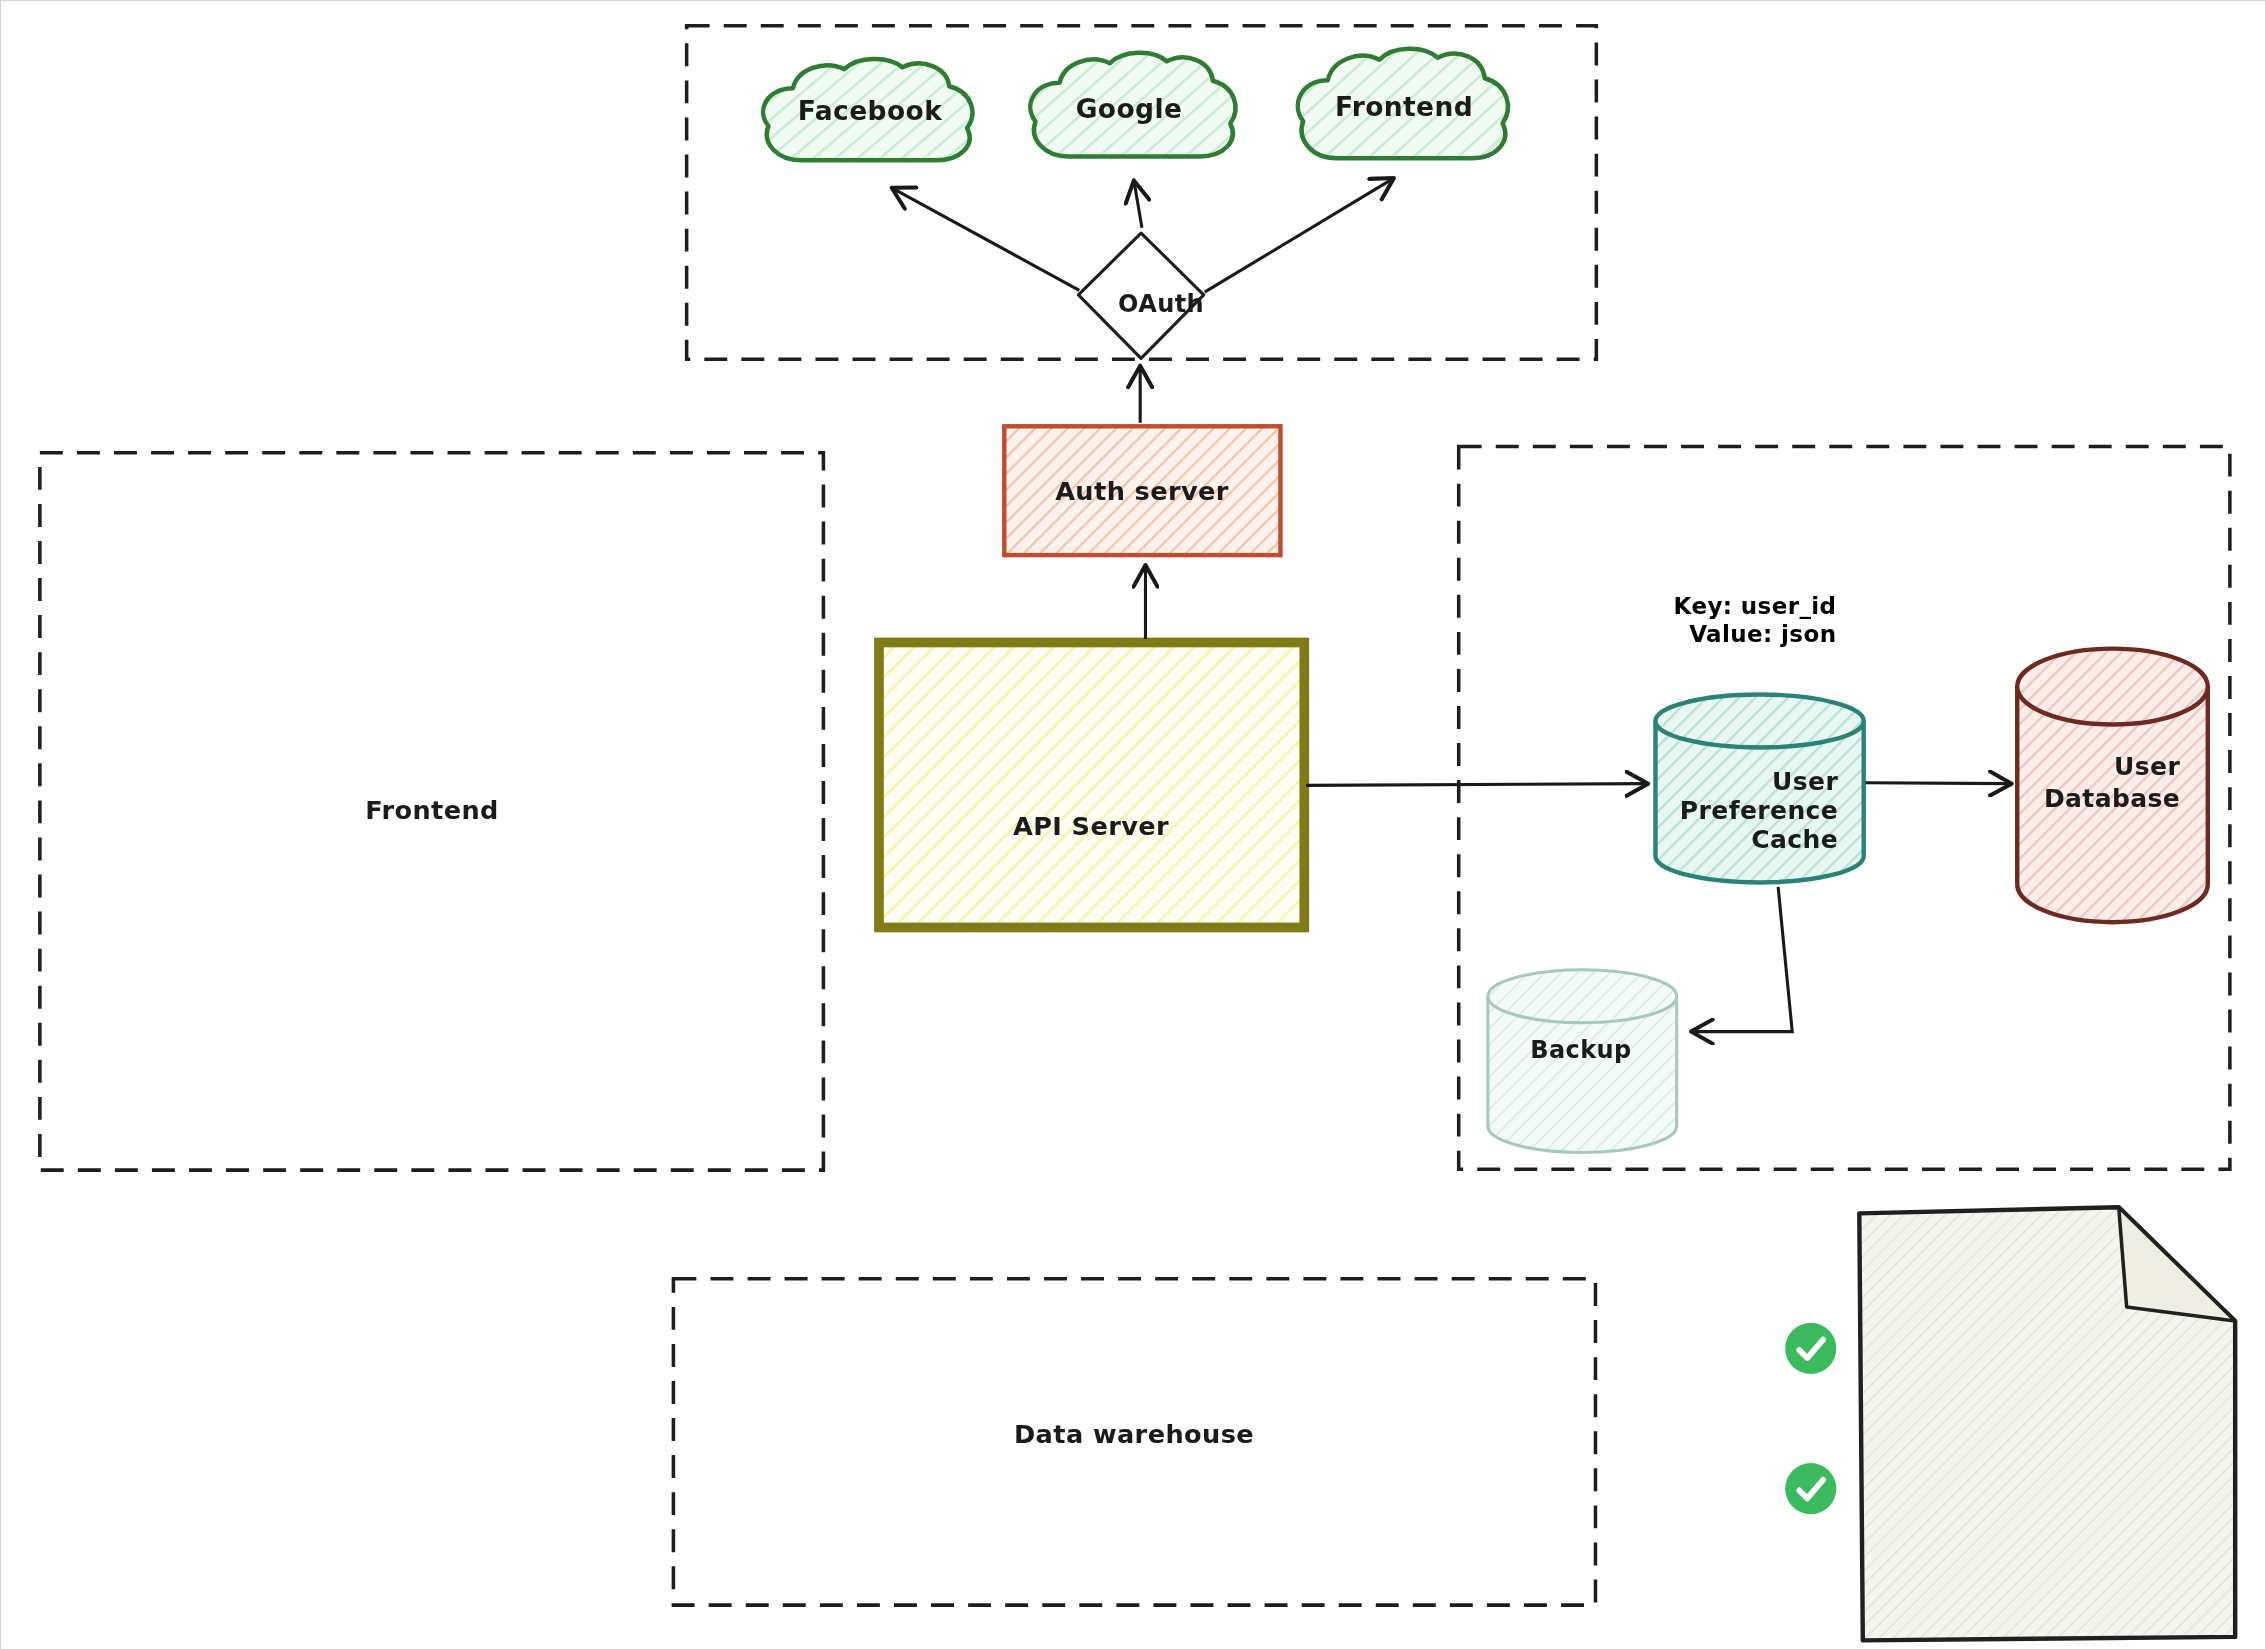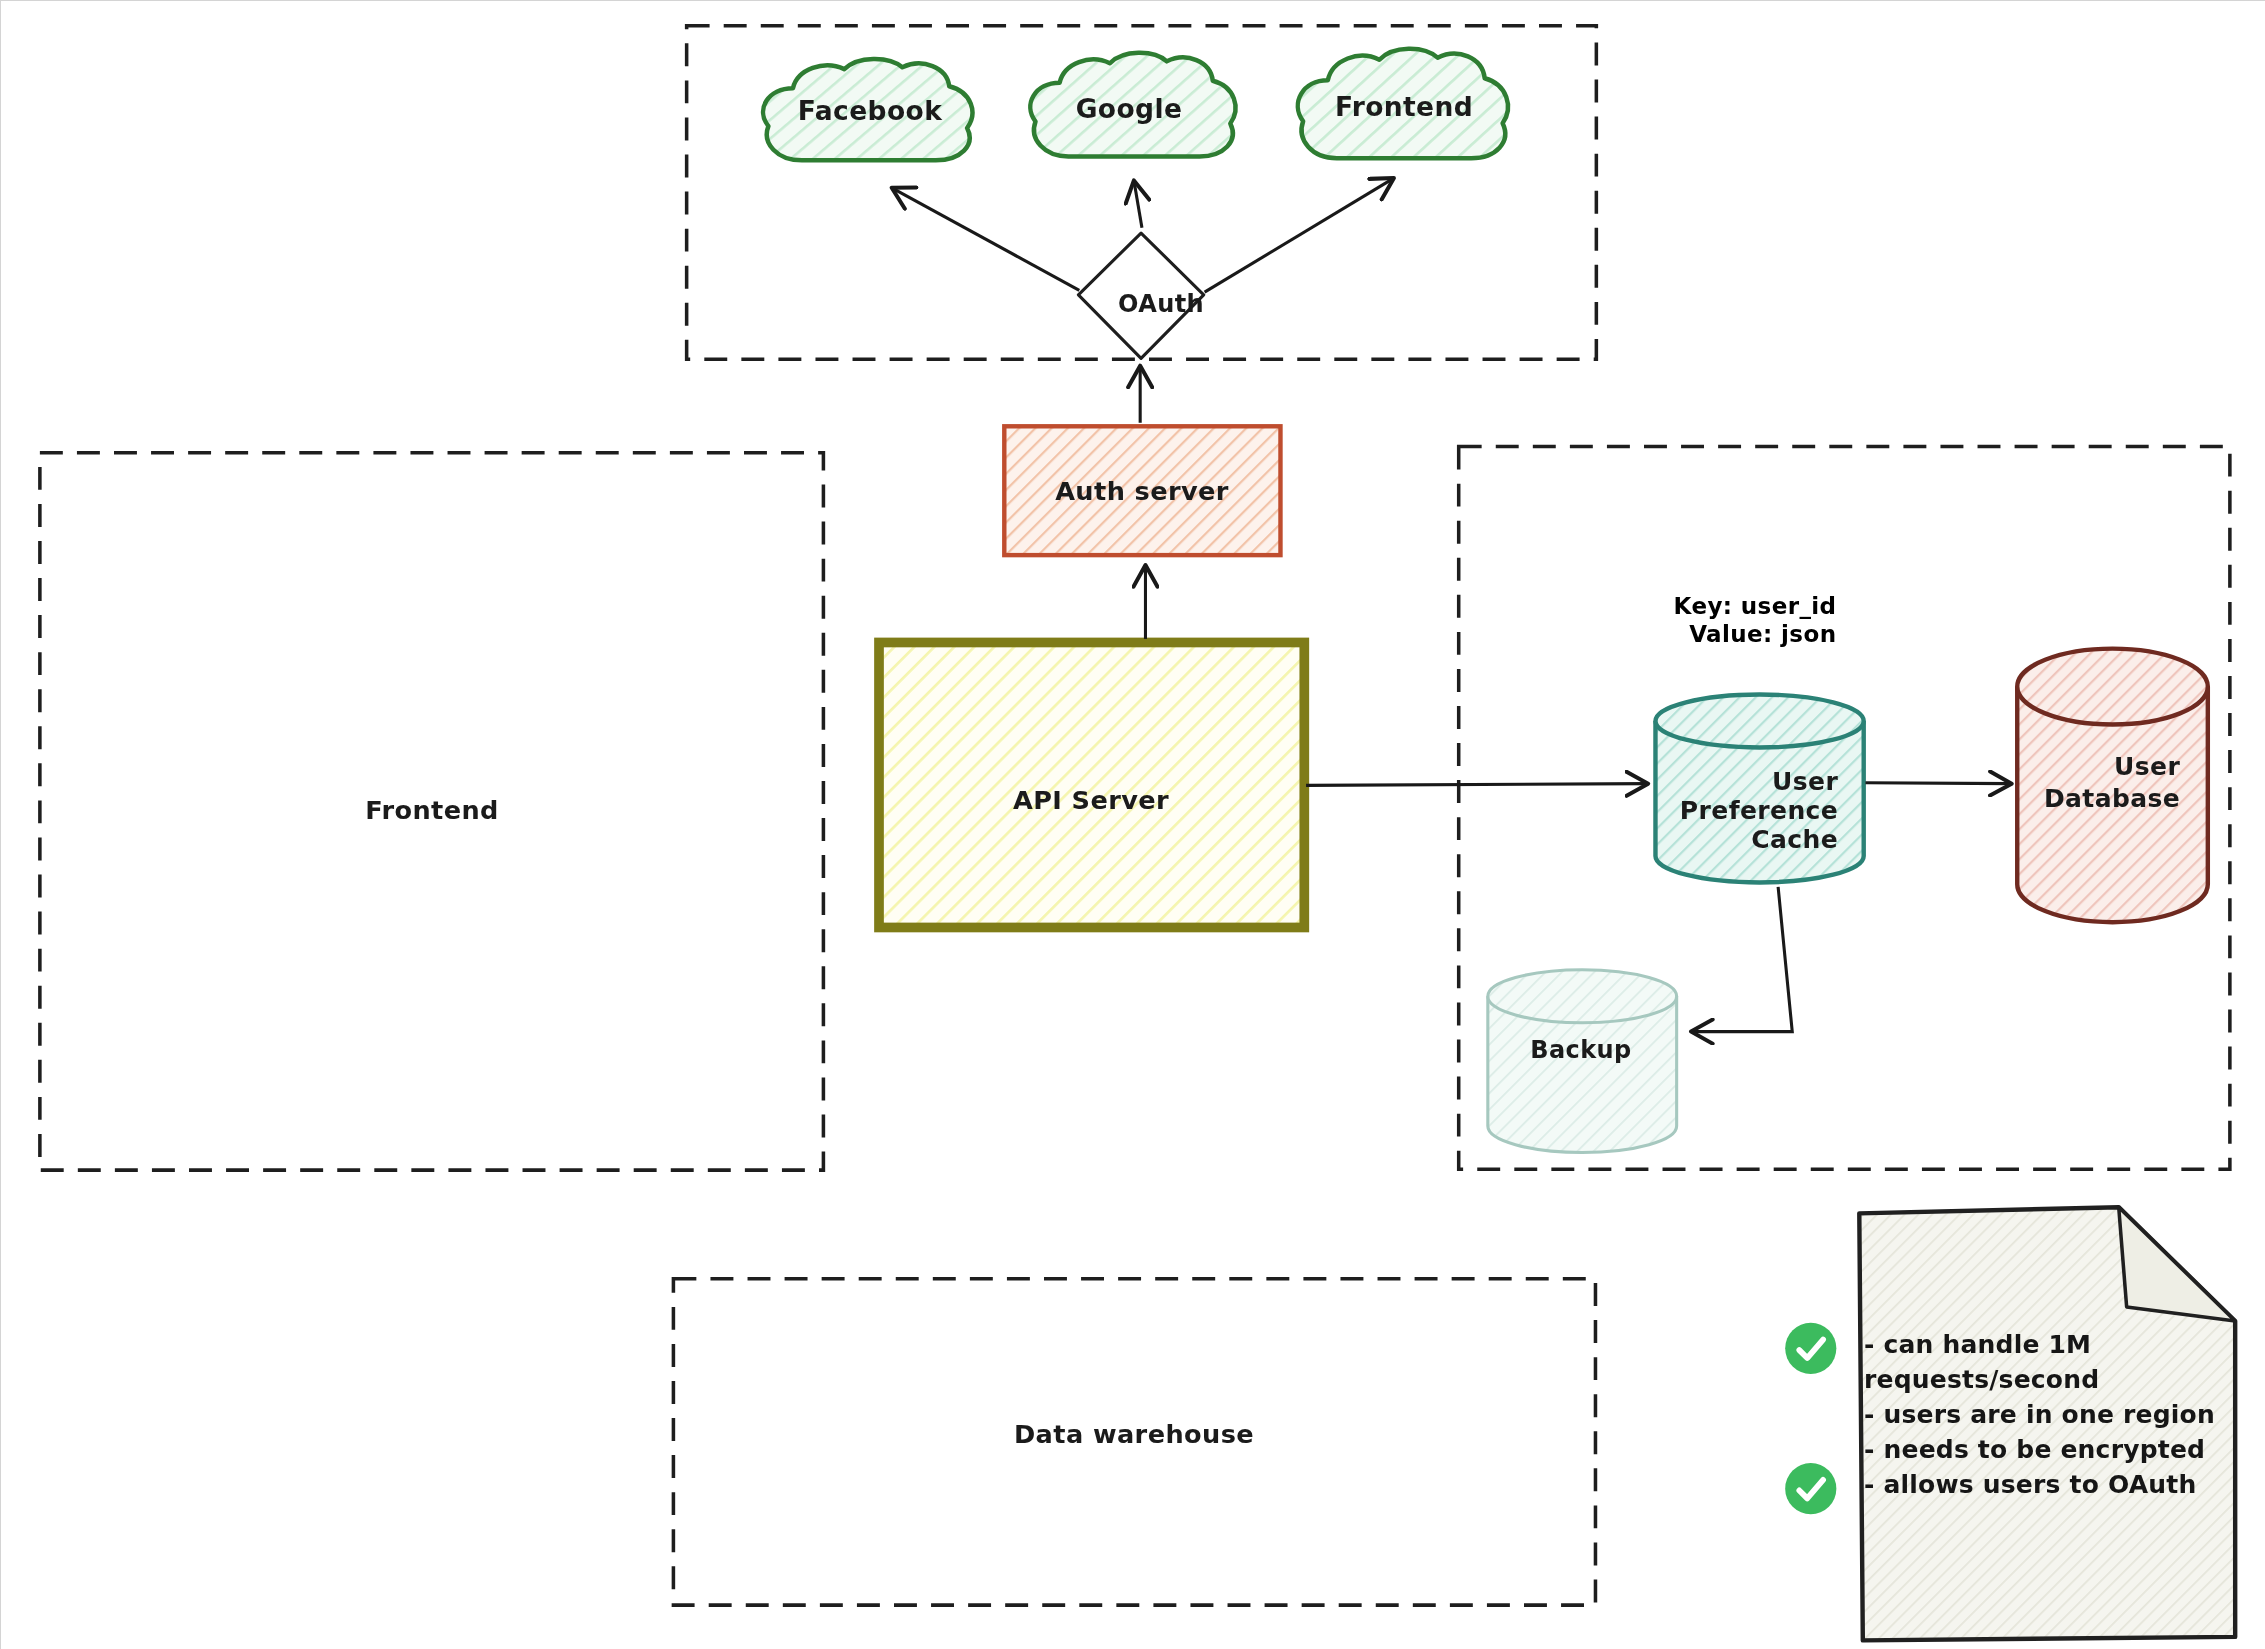--- a/index.html
+++ b/index.html
@@ -131,21 +131,21 @@
     <path d="M1479,889 L1866,887" fill="none" stroke="#191919" stroke-width="3.5" marker-end="url(#arrowhead)"></path>
     <path d="M2113,886 L2278,887" fill="none" stroke="#191919" stroke-width="3.5" marker-end="url(#arrowhead)"></path>
     <path d="M2014,1004 L2030,1168 L1916,1168" fill="none" stroke="#191919" stroke-width="3.5" marker-end="url(#arrowhead)"></path>
   </svg>
 
   <div class="lbl fs30" style="left:869px; top:110px;">Facebook</div>
   <div class="lbl fs30" style="left:1128px; top:108px;">Google</div>
   <div class="lbl fs30" style="left:1403px; top:106px;">Frontend</div>
   <div class="lbl fs27" style="left:1140px; top:304px;margin-left:20px;">OAuth</div>
   <div class="lbl fs29" style="left:1141px; top:491px;">Auth server</div>
-  <div class="lbl fs29" style="left:1090px; top:800px;">API Server</div>
+  <div class="lbl fs29" style="left:1090px; top:826px;">API Server</div>
   <div class="lbl fs29" style="left:431px; top:810px;">Frontend</div>
   <div class="lbl fs29" style="left:1133px; top:1434px;">Data warehouse</div>
 
   <div class="lbl fs28 stack" style="left:1758px; top:809px;">
     <div>User</div>
     <div>Preference</div>
     <div>Cache</div>
   </div>
 
   <div class="lbl fs28 stack-wide" style="left:2111px; top:782px;">
@@ -154,22 +154,15 @@
   </div>
 
   <div class="lbl fs27" style="left:1580px; top:1050px;">Backup</div>
 
   <div class="lbl fs26 gray stack-ann" style="left:1754px; top:619px;">
     <div>Key: user_id</div>
     <div>Value: json</div>
   </div>
 
 
-  <div id="note-text">
-    <div>- can handle 1M</div>
-    <div>requests/second</div>
-    <div>- users are in one region</div>
-    <div>- needs to be encrypted</div>
-    <div>- allows users to OAuth</div>
-  </div>
 
 </div>
 
 
 </body></html>

